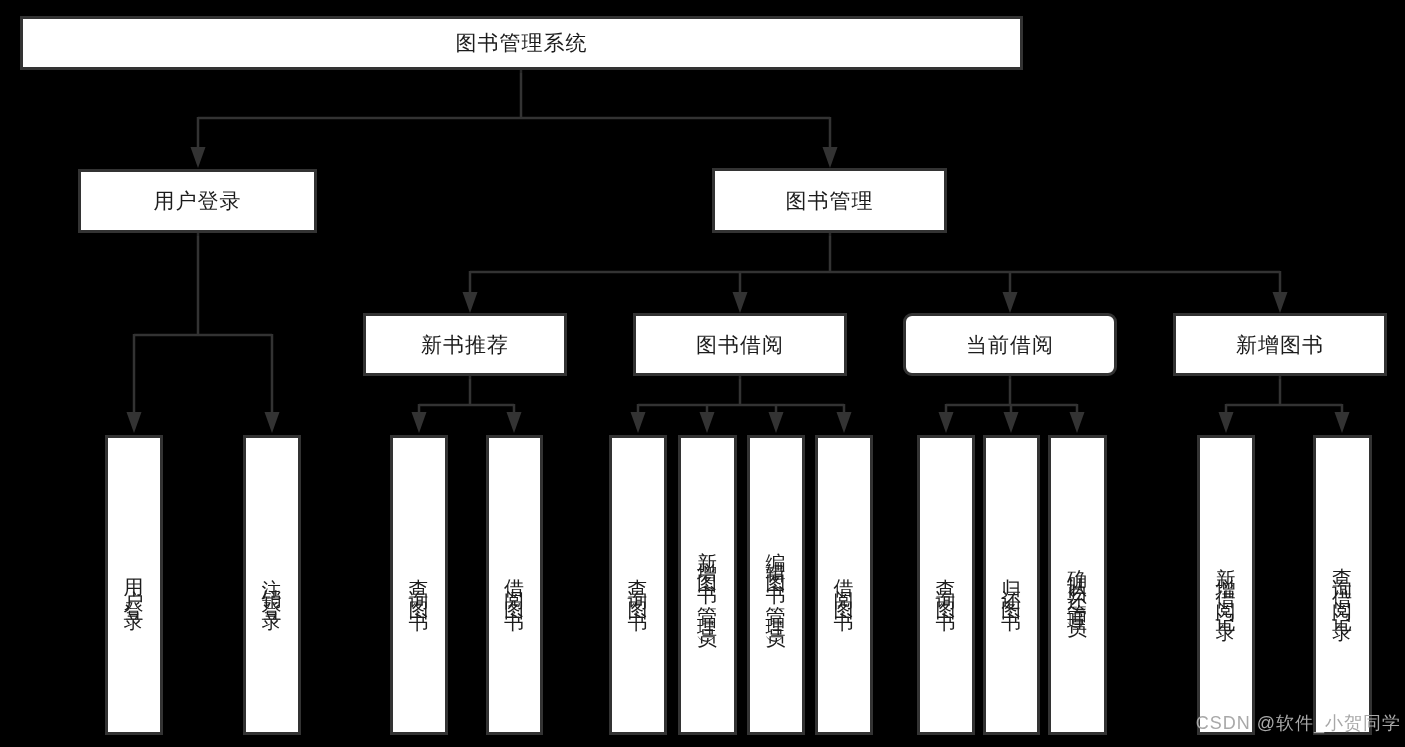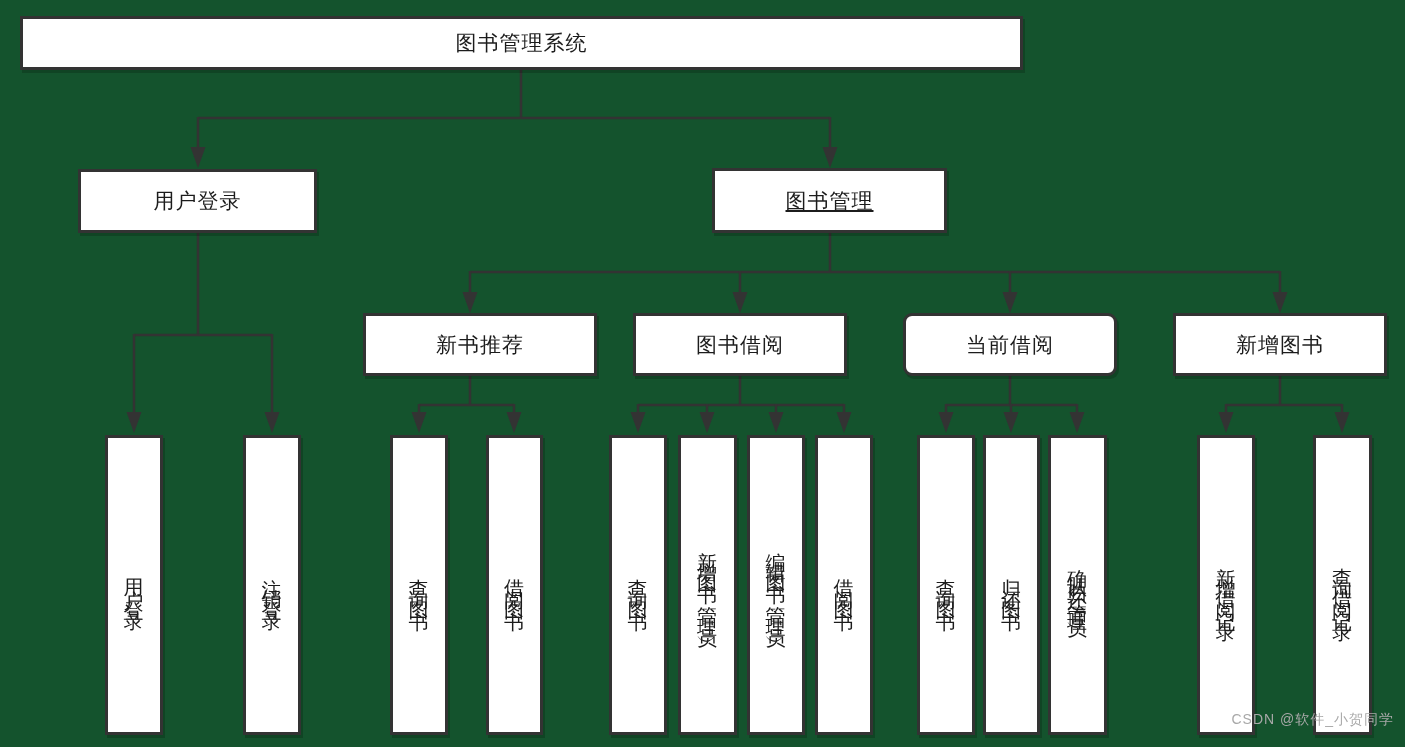--- a/index.html
+++ b/index.html
@@ -5,21 +5,21 @@
   html, body {
     margin: 0;
     padding: 0;
     background: #ffffff;
     font-family: "Liberation Sans", "DejaVu Sans", sans-serif;
   }
   #canvas {
     position: relative;
     width: 1405px;
     height: 747px;
-    background: #14532d;
+    background: #000000;
     overflow: hidden;
   }
   #wires {
     position: absolute;
     left: 0; top: 0;
     width: 1405px;
     height: 747px;
   }
   .box {
     position: absolute;
@@ -40,23 +40,23 @@
   .vlabel {
     writing-mode: vertical-rl;
     text-orientation: mixed;
     font-size: 20px;
     letter-spacing: 11px;
     line-height: 1;
     white-space: nowrap;
   }
   .watermark {
     position: absolute;
-    right: 11px;
+    right: 4px;
     top: 711px;
-    font-size: 14px;
+    font-size: 18px;
     color: #a8a8a8;
     letter-spacing: 1px;
     white-space: nowrap;
   }
 </style>
 </head>
 <body>
 
 <div id="canvas">
 
@@ -128,25 +128,25 @@
     </g>
   </svg>
 
   <div class="box" style="left:20px; top:16px; width:1003px; height:54px;">
     <span class="hlabel">图书管理系统</span>
   </div>
 
   <div class="box" style="left:78px; top:169px; width:239px; height:64px;">
     <span class="hlabel">用户登录</span>
   </div>
-  <div class="box" style="left:712px; top:168px; width:235px; height:65px;text-decoration:underline;">
+  <div class="box" style="left:712px; top:168px; width:235px; height:65px;">
     <span class="hlabel">图书管理</span>
   </div>
 
-  <div class="box" style="left:363px; top:313px; width:234px; height:63px;font-family:Liberation Serif, serif;">
+  <div class="box" style="left:363px; top:313px; width:204px; height:63px;font-family:Liberation Serif, serif;">
     <span class="hlabel">新书推荐</span>
   </div>
   <div class="box" style="left:633px; top:313px; width:214px; height:63px;align-items:center;">
     <span class="hlabel">图书借阅</span>
   </div>
   <div class="box" style="left:903px; top:313px; width:214px; height:63px;border-radius:9px;">
     <span class="hlabel">当前借阅</span>
   </div>
   <div class="box" style="left:1173px; top:313px; width:214px; height:63px;">
     <span class="hlabel">新增图书</span>

